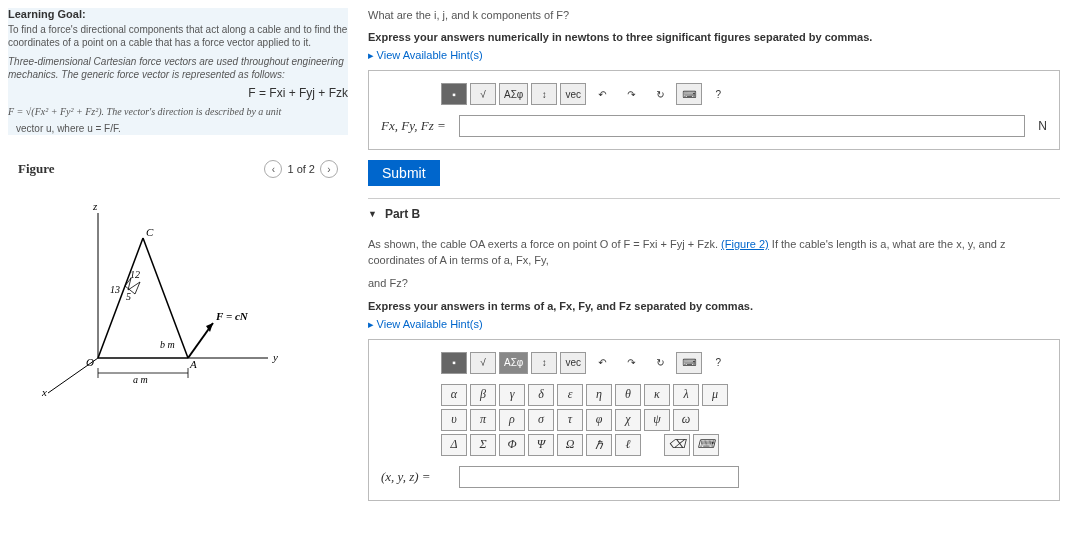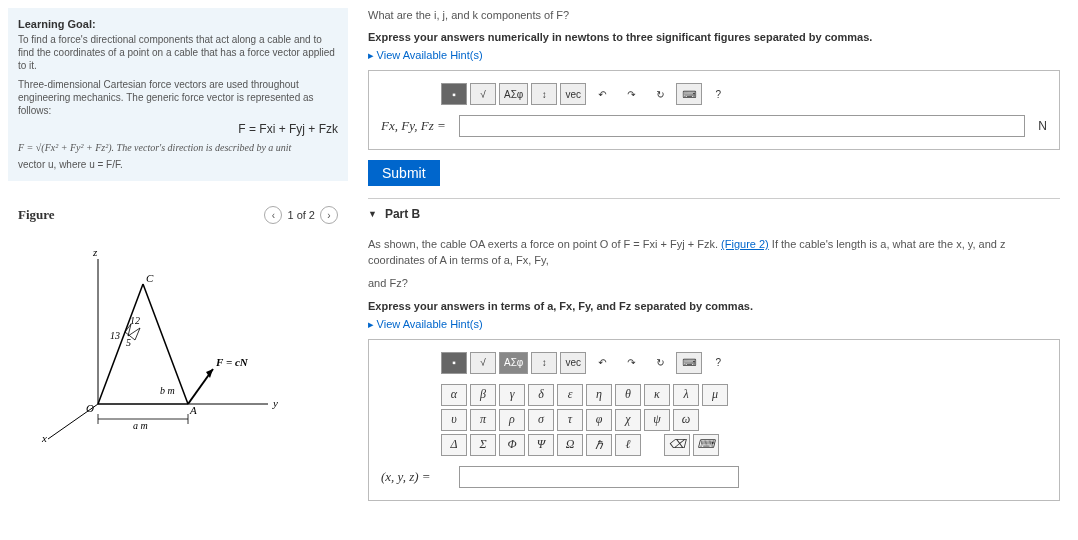--- a/index.html
+++ b/index.html
@@ -1,20 +1,20 @@
 <!DOCTYPE html>
 <html><head>
 <meta charset="utf-8">
 <style>
 * { box-sizing: border-box; margin: 0; padding: 0; }
 body { font-family: Arial, sans-serif; font-size: 11px; color: #333; width: 1078px; height: 540px; overflow: hidden; background: #fff; }
 .container { display: flex; gap: 20px; padding: 8px; }
 .left-col { width: 340px; flex-shrink: 0; }
 .right-col { flex: 1; padding-right: 10px; }
-.learning-box { background: #eef5fa; padding: 10px; margin-bottom: 15px; }
+.learning-box { background: #eef5fa; margin-bottom: 15px; }
 .learning-box b { font-size: 11px; }
 .learning-box p { font-size: 10px; line-height: 1.3; margin-top: 3px; color: #555; }
 .formula { text-align: right; margin: 5px 0; font-family: Liberation Sans, sans-serif; font-size: 12px; }
 .inline-f { font-family: 'Times New Roman', serif; font-style: italic; }
 .figure-panel { border: 1px solid #ccc; padding: 10px; }
 .figure-header { display: flex; justify-content: space-between; align-items: center; margin-bottom: 10px; }
 .figure-title { font-weight: bold; font-size: 13px; color: #333; font-family: Liberation Serif, serif; }
 .fig-nav { display: flex; align-items: center; gap: 5px; font-size: 11px; }
 .nav-btn { width: 18px; height: 18px; border: 1px solid #aaa; border-radius: 50%; display: flex; align-items: center; justify-content: center; cursor: pointer; font-size: 10px; color: #555; }
 .figure-body { padding: 10px 20px; }
@@ -41,24 +41,24 @@
 .caret-icon { font-size: 9px; color: #333; }
 </style>
 </head>
 <body>
 
 <div class="container">
   <div class="left-col">
     <div class="learning-box">
       <b>Learning Goal:</b>
       <p>To find a force's directional components that act along a cable and to find the coordinates of a point on a cable that has a force vector applied to it.</p>
-      <p style="margin-top:6px;">Three-dimensional Cartesian force vectors are used throughout engineering mechanics. The generic force vector is represented as follows:</p>
+      <p style="margin-top:6px;font-style:italic;">Three-dimensional Cartesian force vectors are used throughout engineering mechanics. The generic force vector is represented as follows:</p>
       <div class="formula">F = Fxi + Fyj + Fzk</div>
       <p class="inline-f" style="margin-top:4px;">F = √(Fx² + Fy² + Fz²). The vector's direction is described by a unit</p>
-      <p style="margin-top:4px;">vector u, where u = F/F.</p>
+      <p style="margin-top:4px;margin-left:8px;">vector u, where u = F/F.</p>
     </div>
 
     <div class="figure-panel" style="border:none;">
       <div class="figure-header">
         <span class="figure-title">Figure</span>
         <div class="fig-nav">
           <span class="nav-btn">‹</span>
           <span>1 of 2</span>
           <span class="nav-btn">›</span>
         </div>

